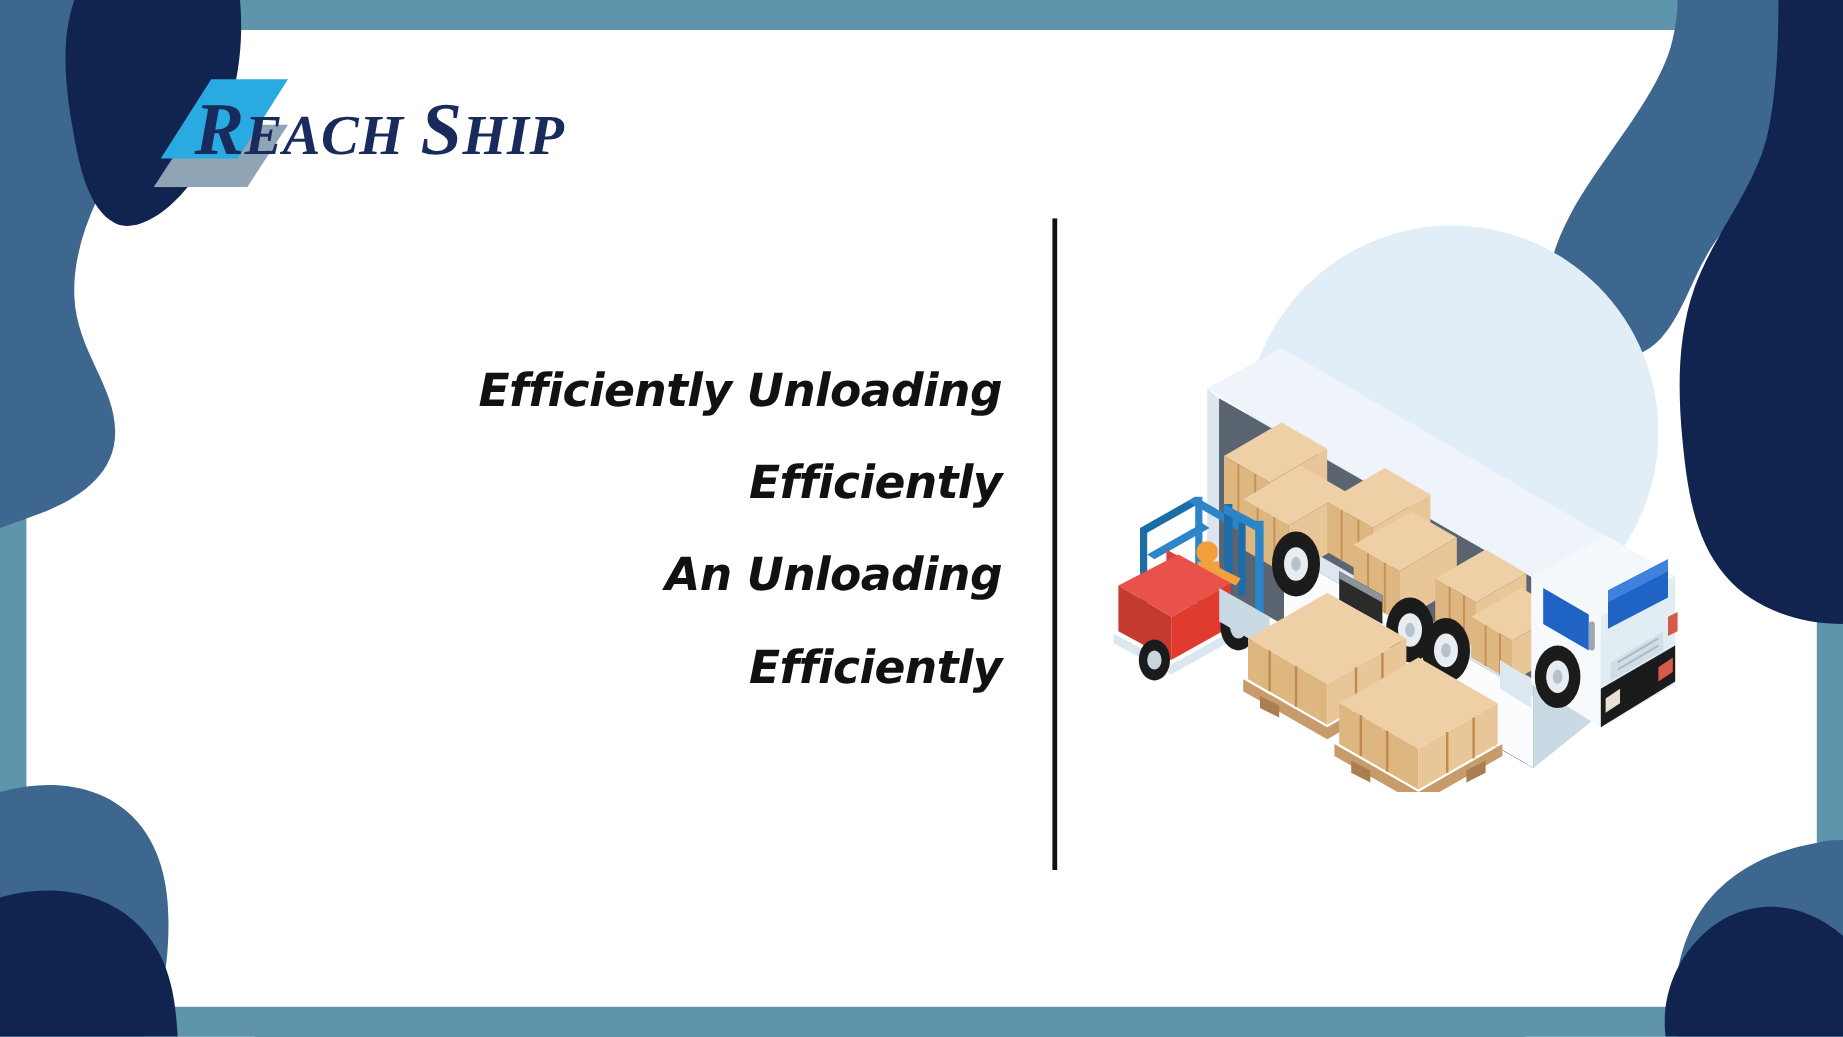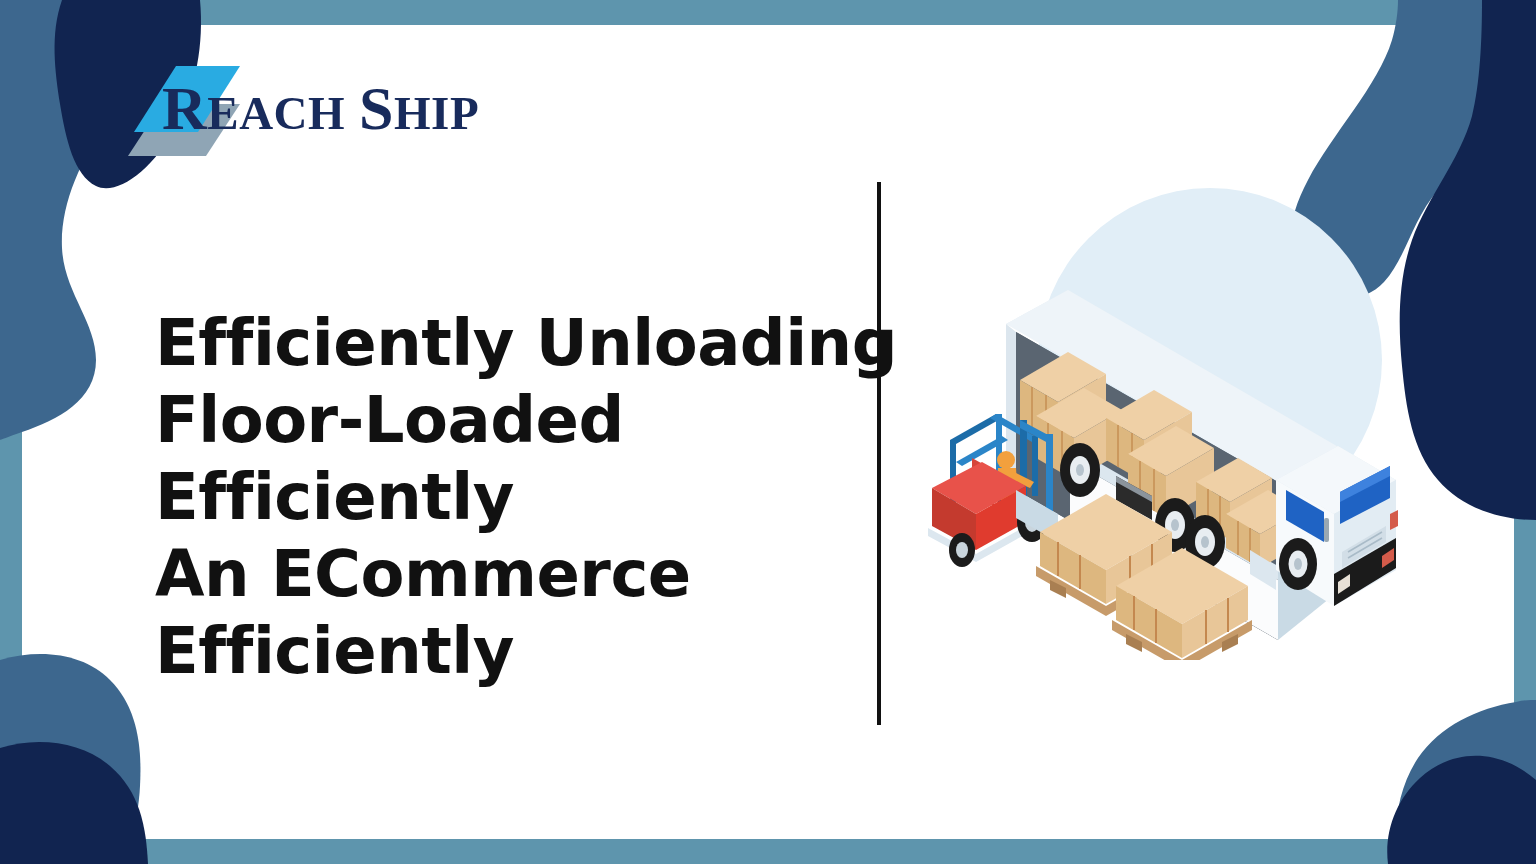--- a/index.html
+++ b/index.html
@@ -14,20 +14,21 @@
     font-family: "Liberation Sans", sans-serif;
   }
 
   
   #slide {
     position: relative;
     width: 1536px;
     height: 864px;
     background: #5E95AD;      
     overflow: hidden;
+    font-style: italic;
   }
 
   
   #canvas {
     position: absolute;
     left: 22px;
     top: 25px;
     width: 1492px;
     height: 814px;
     background: #ffffff;
@@ -86,23 +87,24 @@
   
   #headline {
     position: absolute;
     left: 155px;
     top: 262px;
     width: 680px;
     z-index: 6;
     color: #111111;
     font-family: "DejaVu Sans", sans-serif;
     font-weight: bold;
-    font-size: 64px;
+    font-size: 38px;
     line-height: 77px;
     letter-spacing: -0.5px;
+    text-align: right;
   }
   #headline .hl-line { display: block; white-space: nowrap; }
 
   
   #divider {
     position: absolute;
     left: 877px;
     top: 182px;
     width: 4px;
     height: 543px;
@@ -170,23 +172,22 @@
 
       <polygon points="6,72 48,6 112,6 70,72" fill="#29ABE2"></polygon>
     </svg>
     <div id="logo-word">
       <span class="lw-big">R</span><span class="lw-small">EACH</span><span class="lw-gap"></span><span class="lw-big">S</span><span class="lw-small">HIP</span>
     </div>
   </div>
 
   <h1 id="headline">
     <span class="hl-line">Efficiently Unloading</span>
-    <span class="hl-line">Floor-Loaded</span>
     <span class="hl-line">Efficiently</span>
-    <span class="hl-line">An ECommerce</span>
+    <span class="hl-line">An Unloading</span>
     <span class="hl-line">Efficiently</span>
   </h1>
 
   <div id="divider"></div>
 
   <div id="illustration">
     <svg viewBox="0 0 510 490" xmlns="http://www.w3.org/2000/svg">
 
       <circle cx="290" cy="190" r="172" fill="#E1EEF7"></circle>
 

